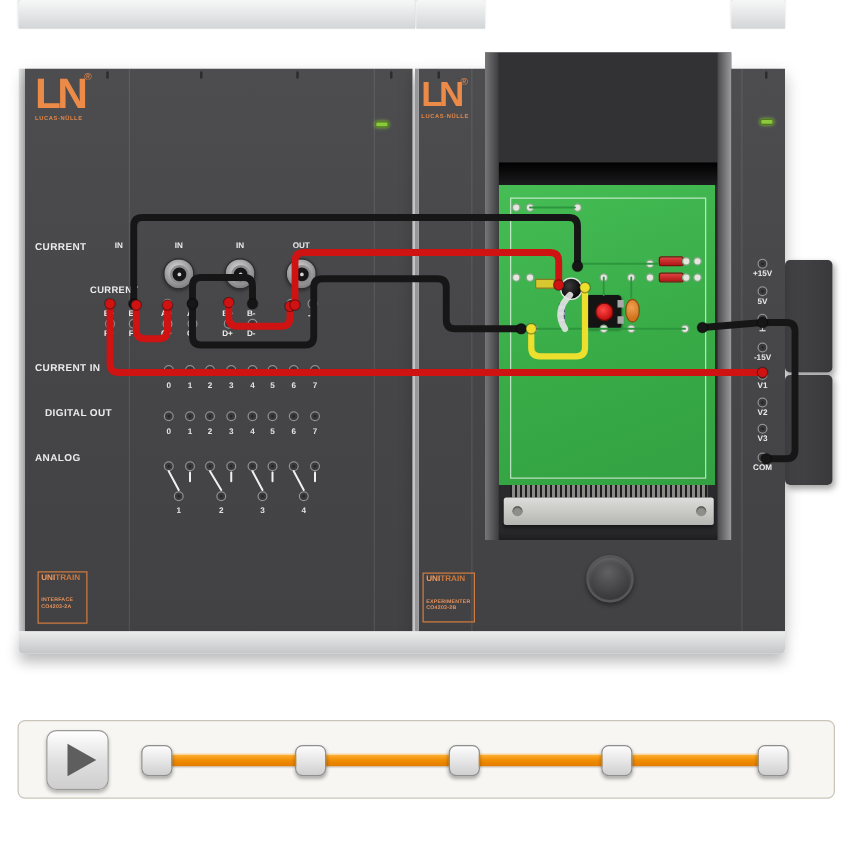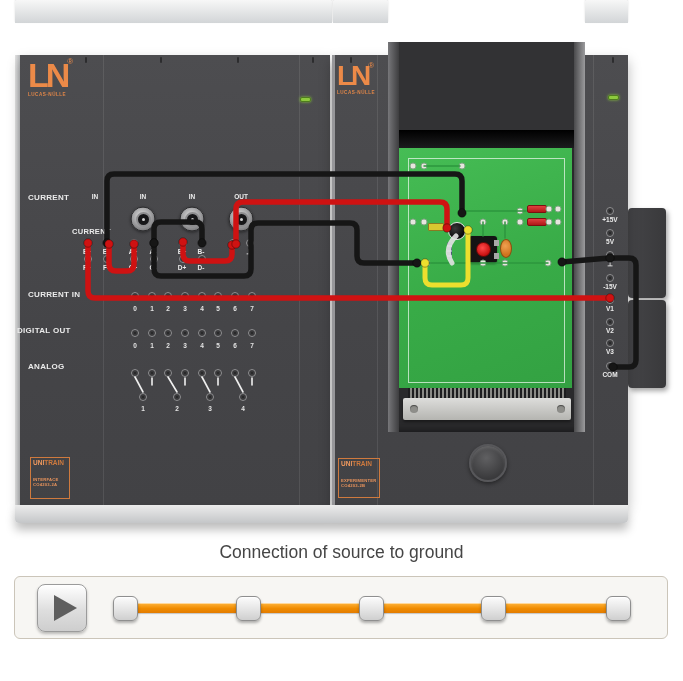--- a/index.html
+++ b/index.html
@@ -170,24 +170,23 @@
   </div>
   <div class="badge" style="left:338px;top:458px;width:42px;height:40px;">
     <div class="badge-title"><span class="bt-bold">UNI</span><span class="bt-rest">TRAIN</span></div>
     <div class="badge-sub">EXPERIMENTER</div>
     <div class="badge-sub">CO4203-2B</div>
   </div>
 
   <div class="slabel" style="left:28px;top:194px;">CURRENT</div>
   <div class="slabel" style="left:72px;top:228px;font-size:7.5px;">CURRENT</div>
   <div class="slabel" style="left:28px;top:291px;">CURRENT IN</div>
-  <div class="slabel" style="left:17px;top:327px;">DIGITAL OUT</div>
+  <div class="slabel" style="left:36px;top:327px;">DIGITAL OUT</div>
   <div class="slabel" style="left:28px;top:363px;">ANALOG</div>
 
-  <div class="caption">Connection of source to ground</div>
   <div class="player">
     <button class="play">
         <span class="tri"></span>
       </button>
     <div class="track"></div>
   <div class="handle" style="left: 97.5px;"></div>
       <div class="handle" style="left: 220.5px;"></div>
       <div class="handle" style="left: 343.5px;"></div>
       <div class="handle" style="left: 465.5px;"></div>
       <div class="handle" style="left: 590.5px;"></div>

